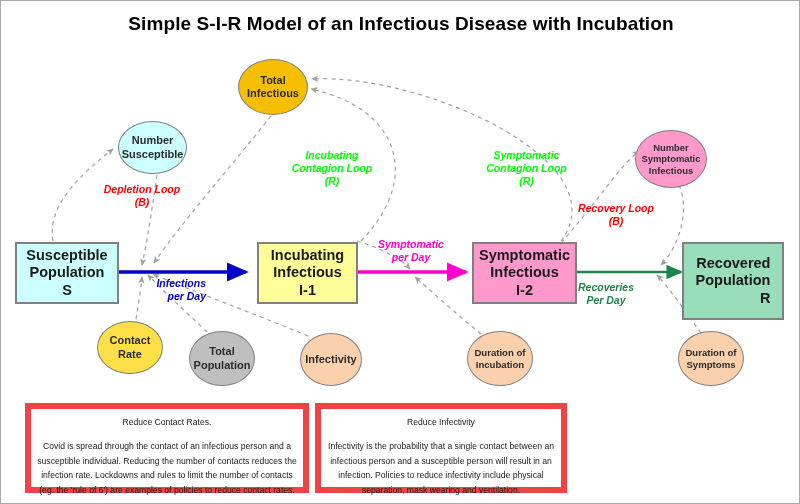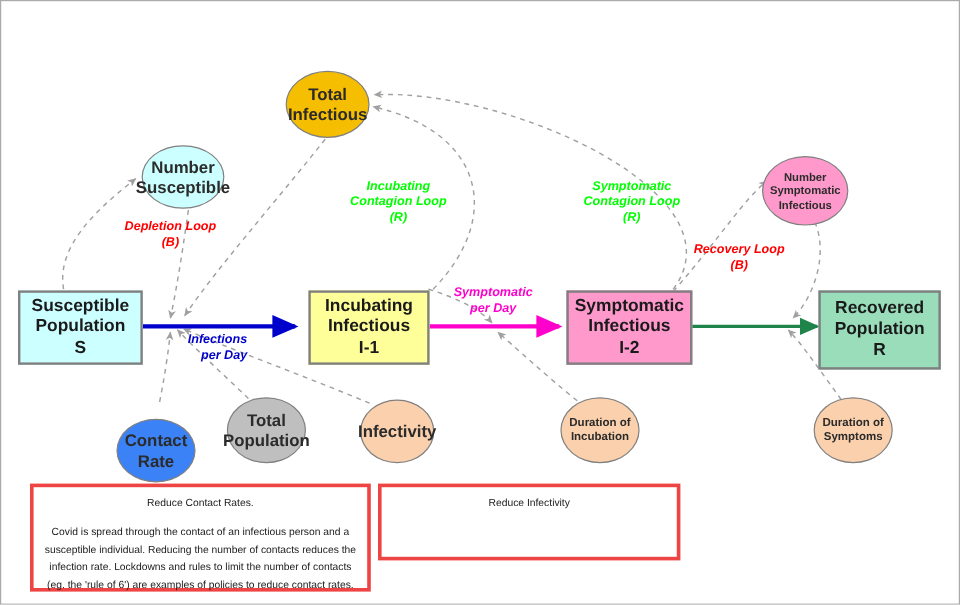--- a/index.html
+++ b/index.html
@@ -54,21 +54,21 @@
   }
   .aux {
     position: absolute;
     box-sizing: border-box;
     border: 1.5px solid #808080;
     border-radius: 50%;
     display: flex;
     align-items: center;
     justify-content: center;
     text-align: center;
-    font-size: 14px;
+    font-size: 11px;
     font-weight: bold;
     color: #2b2b2b;
     line-height: 1.2;
     z-index: 4;
   }
   .flow-label {
     position: absolute;
     text-align: center;
     font-size: 10.5px;
     font-weight: bold;
@@ -81,21 +81,21 @@
     text-align: center;
     font-size: 10.5px;
     font-weight: bold;
     font-style: italic;
     line-height: 1.25;
     z-index: 5;
   }
   .note {
     position: absolute;
     box-sizing: border-box;
-    border: 3px solid #ef4444;
+    border: 6px solid #ef4444;
     background: #ffffff;
     font-size: 8.6px;
     color: #1a1a1a;
     line-height: 1.72;
     z-index: 6;
   }
   .note-title {
     text-align: center;
     display: block;
     margin-bottom: 9px;
@@ -103,20 +103,21 @@
   .note-body {
     display: block;
     text-align: center;
   }
 </style>
 </head>
 <body>
 
 <div id="canvas">
 
+  <div class="title">Simple S-I-R Model of an Infectious Disease with Incubation</div>
 
   <svg id="wires" viewBox="0 0 800 504" xmlns="http://www.w3.org/2000/svg">
     <defs>
       <marker id="ah-gray" markerWidth="7" markerHeight="7" refX="5.4" refY="3" orient="auto">
         <path d="M0,0.3 L6,3 L0,5.7 L1.6,3 Z" fill="#A0A0A0"></path>
       </marker>
       <marker id="ah-blue" markerWidth="7" markerHeight="7" refX="5.6" refY="3" orient="auto">
         <path d="M0,0.2 L6.4,3 L0,5.8 Z" fill="#0000CC"></path>
       </marker>
       <marker id="ah-mag" markerWidth="7" markerHeight="7" refX="5.6" refY="3" orient="auto">
@@ -174,21 +175,21 @@
 Infectious
 I-1</span>
   </div>
 
   <div class="stock" style="left:471px; top:241px; width:105px; height:62px; background:#FF99CC;">
     <span style="white-space:pre-line;">Symptomatic
 Infectious
 I-2</span>
   </div>
 
-  <div class="stock" style="left:681px; top:241px; width:102px; height:66px; background:#99DDBB;">
+  <div class="stock" style="left:681px; top:241px; width:102px; height:78px; background:#99DDBB;text-align:right;">
     <span style="white-space:pre-line;">Recovered
 Population
 R</span>
   </div>
 
   <div class="aux" style="left:237px; top:58px; width:70px; height:56px; background:#F5BE00;">
     <span style="white-space:pre-line;">Total
 Infectious</span>
   </div>
 
@@ -196,21 +197,21 @@
     <span style="white-space:pre-line;">Number
 Susceptible</span>
   </div>
 
   <div class="aux" style="left:634px; top:129px; width:72px; height:58px; background:#FF99CC; font-size:9.4px;">
     <span style="white-space:pre-line;">Number
 Symptomatic
 Infectious</span>
   </div>
 
-  <div class="aux" style="left:96px; top:348px; width:66px; height:53px; background:#3b82f6;">
+  <div class="aux" style="left:96px; top:320px; width:66px; height:53px; background:#fde047;">
     <span style="white-space:pre-line;">Contact
 Rate</span>
   </div>
 
   <div class="aux" style="left:188px; top:330px; width:66px; height:55px; background:#BFBFBF;">
     <span style="white-space:pre-line;">Total
 Population</span>
   </div>
 
   <div class="aux" style="left:299px; top:332px; width:62px; height:53px; background:#FAD0AD;text-align:right;">
@@ -226,37 +227,40 @@
     <span style="white-space:pre-line;">Duration of
 Symptoms</span>
   </div>
 
   <div class="flow-label" style="left:117px; top:276px; width:88px; color:#0000CC; white-space:pre-line;text-align:right;">Infections
 per Day</div>
 
   <div class="flow-label" style="left:358px; top:237px; width:104px; color:#FF00CC; white-space:pre-line;">Symptomatic
 per Day</div>
 
+  <div class="flow-label" style="left:565px; top:280px; width:80px; color:#1E8449; white-space:pre-line;">Recoveries
+Per Day</div>
 
   <div class="loop-label" style="left:76px; top:182px; width:130px; color:#FF0000; white-space:pre-line;">Depletion Loop
 (B)</div>
 
   <div class="loop-label" style="left:270px; top:148px; width:122px; color:#00FF00; white-space:pre-line;">Incubating
 Contagion Loop
 (R)</div>
 
   <div class="loop-label" style="left:463px; top:148px; width:125px; color:#00FF00; white-space:pre-line;">Symptomatic
 Contagion Loop
 (R)</div>
 
   <div class="loop-label" style="left:550px; top:201px; width:130px; color:#FF0000; white-space:pre-line;">Recovery Loop
 (B)</div>
 
   <div class="note" style="left:24px; top:402px; width:284px; height:90px; padding:6px 6px 0 6px;">
     <span class="note-title">Reduce Contact Rates.</span>
     <span class="note-body">Covid is spread through the contact of an infectious person and a susceptible individual.  Reducing the number of contacts reduces the infection rate. Lockdowns and rules to limit the number of contacts (eg. the 'rule of 6') are examples of policies to reduce contact rates.</span>
   </div>
 
-  <div class="note" style="left:314px; top:402px; width:252px; height:64px; padding:6px 6px 0 6px;">
+  <div class="note" style="left:314px; top:402px; width:252px; height:90px; padding:6px 6px 0 6px;">
     <span class="note-title">Reduce Infectivity</span>
+    <span class="note-body">Infectivity is the probability that a single contact between an infectious person and a susceptible person will result in an infection.  Policies to reduce infectivity include physical separation, mask wearing and ventilation.</span>
   </div>
 
 </div>
 
 </body></html>

